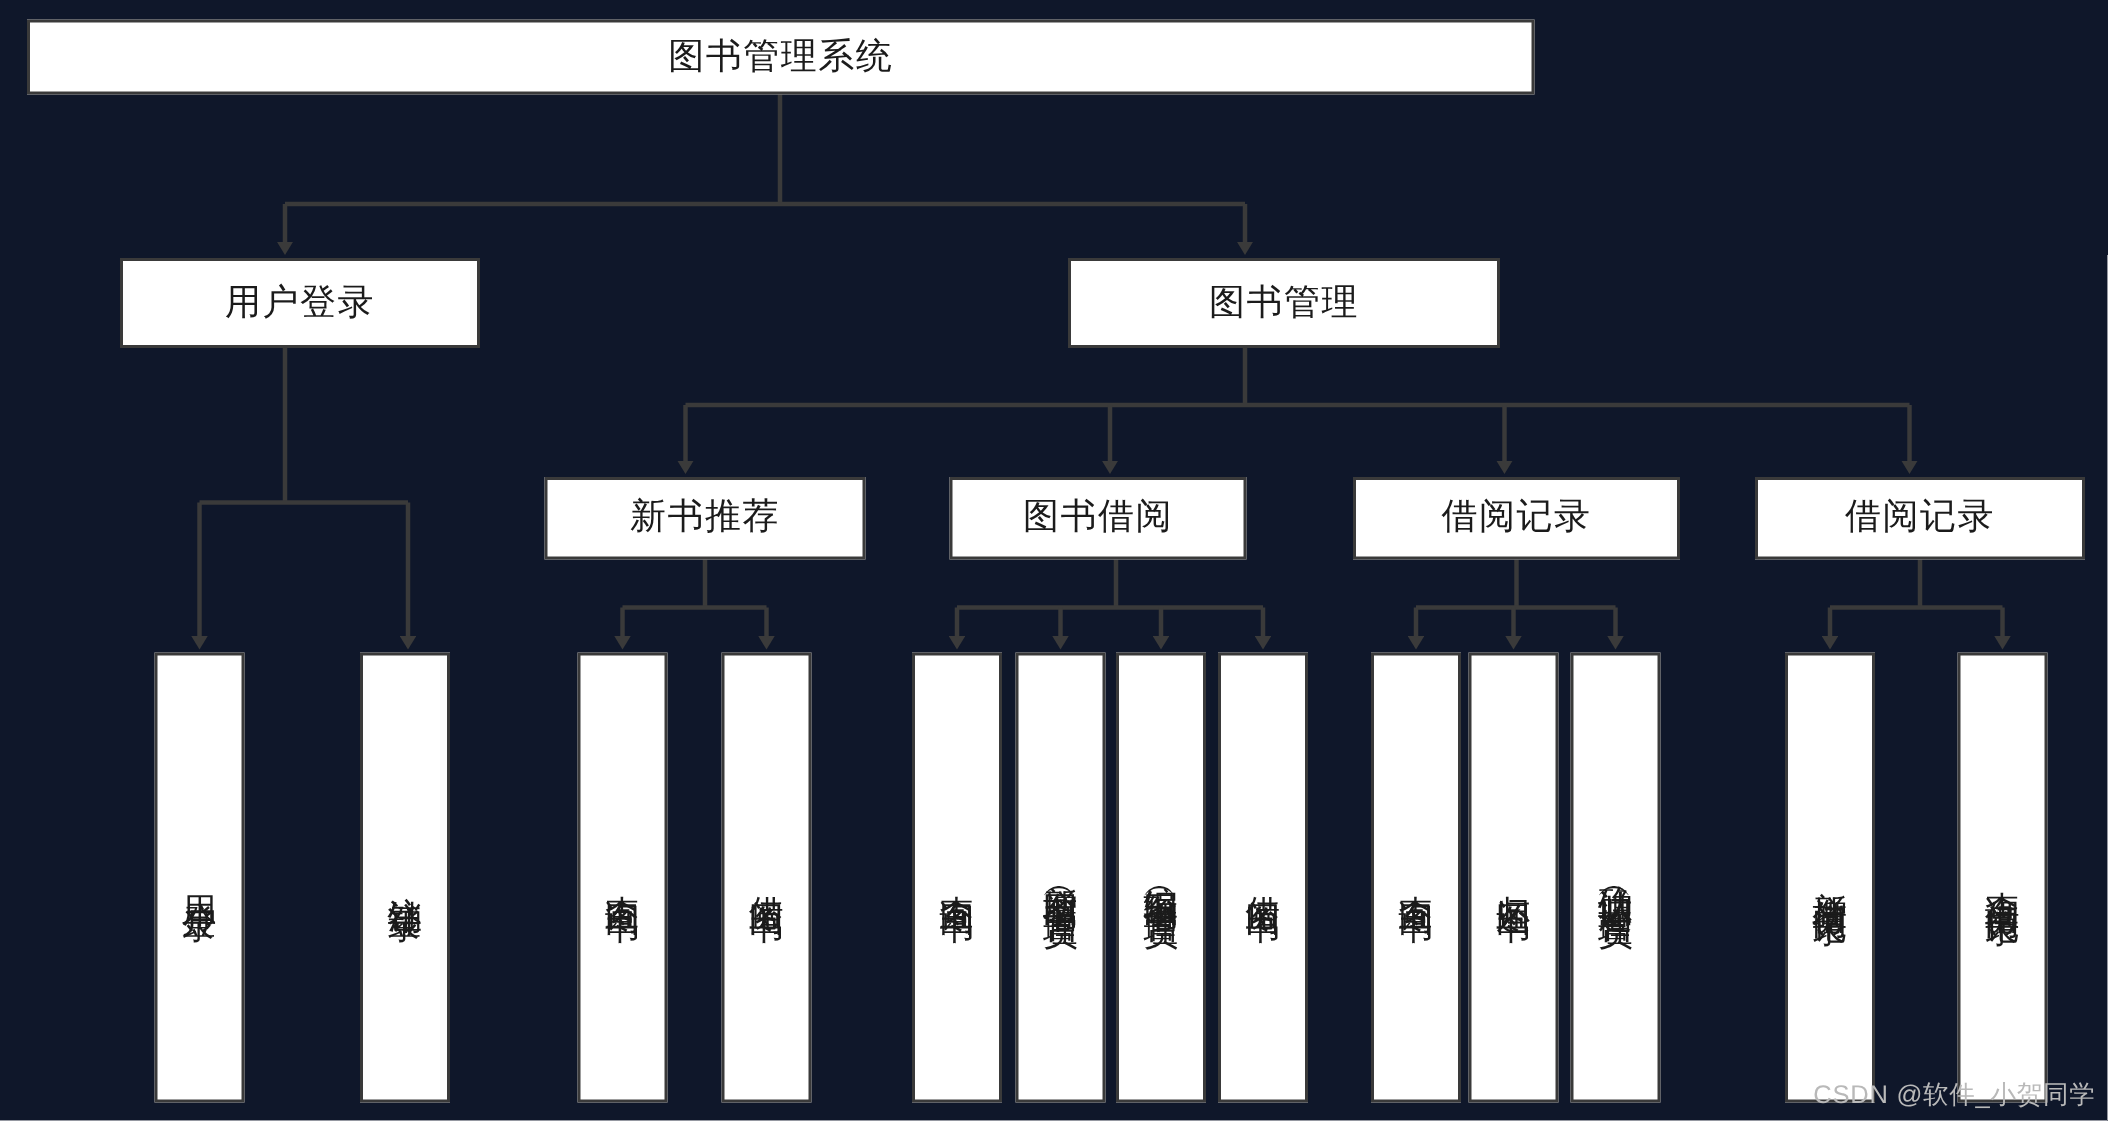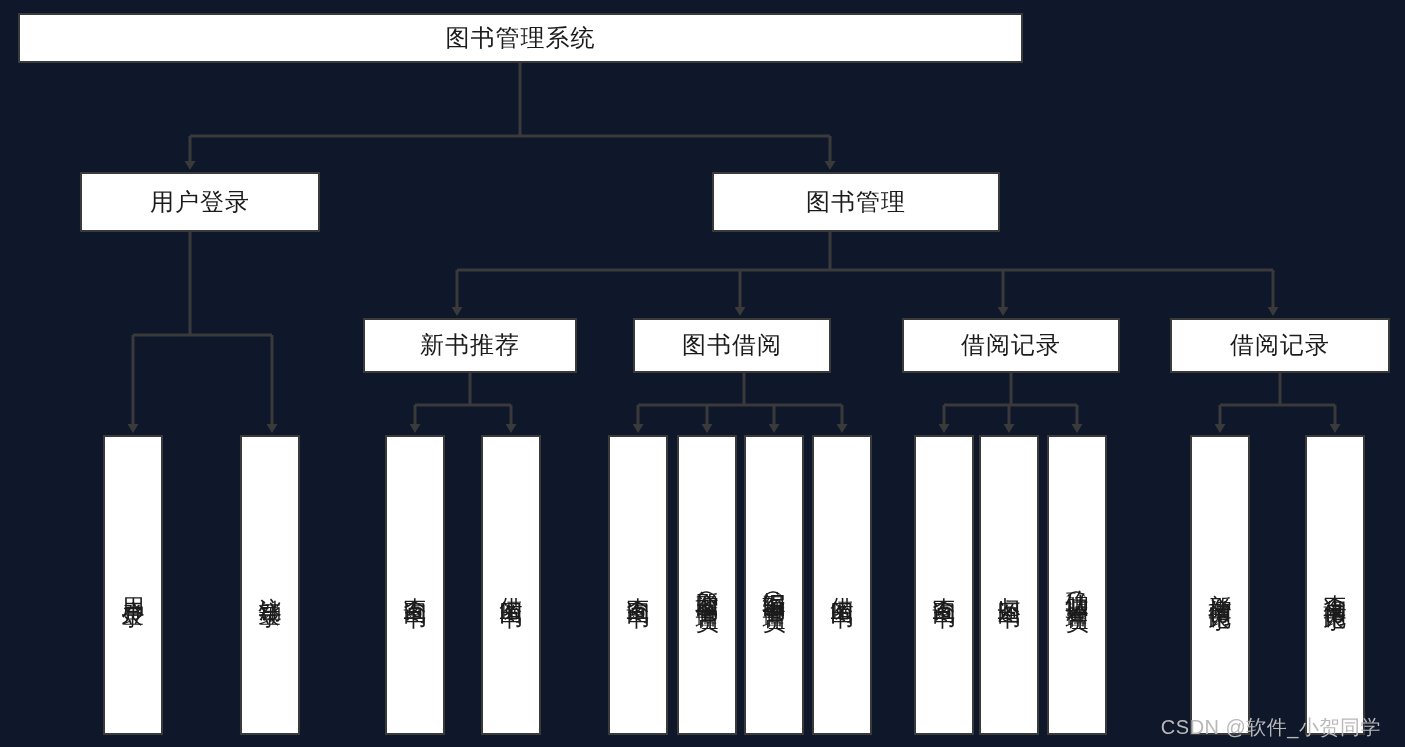--- a/index.html
+++ b/index.html
@@ -51,23 +51,23 @@
     padding: 4px 0;
     text-align: center;
   }
   .node.vert > span {
     writing-mode: vertical-rl;
     text-orientation: upright;
     display: block;
   }
   #watermark {
     position: absolute;
-    right: 24px;
+    right: 8px;
     bottom: 6px;
-    font-size: 20px;
+    font-size: 17px;
     color: #b9b9b9;
     letter-spacing: 0.5px;
     white-space: nowrap;
     user-select: none;
   }
 </style>
 </head>
 <body>
 
 <div id="canvas">

